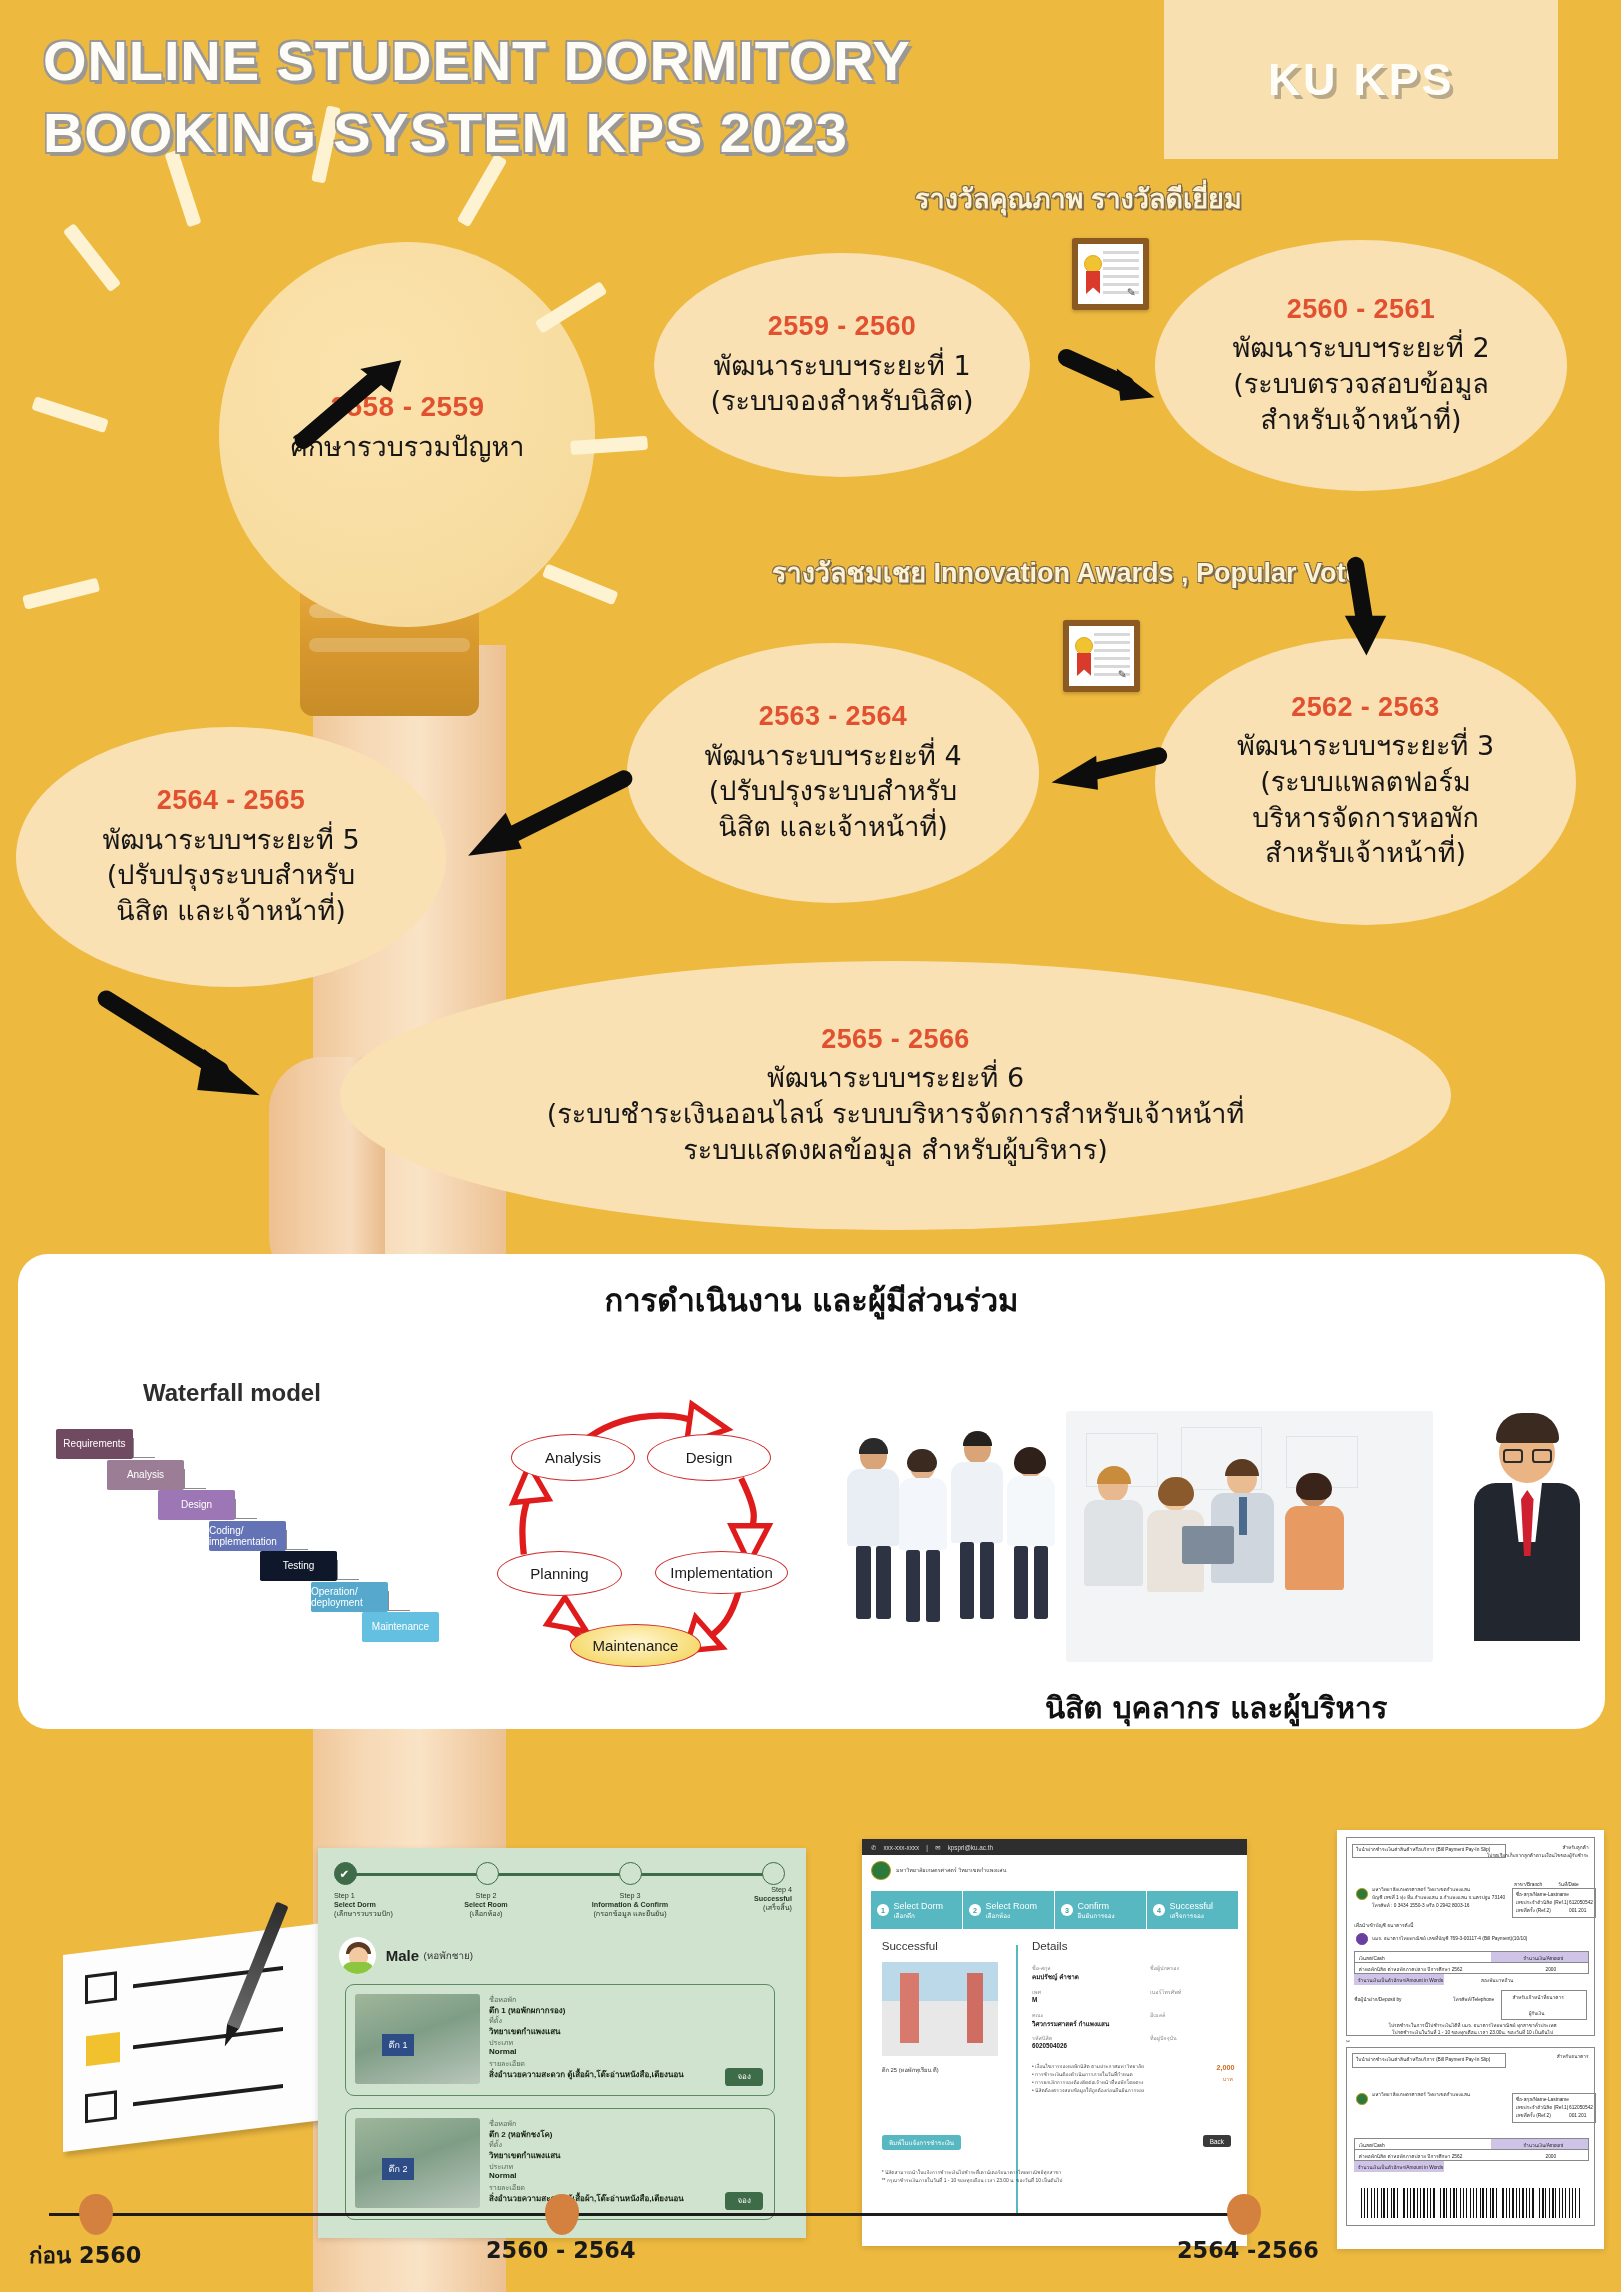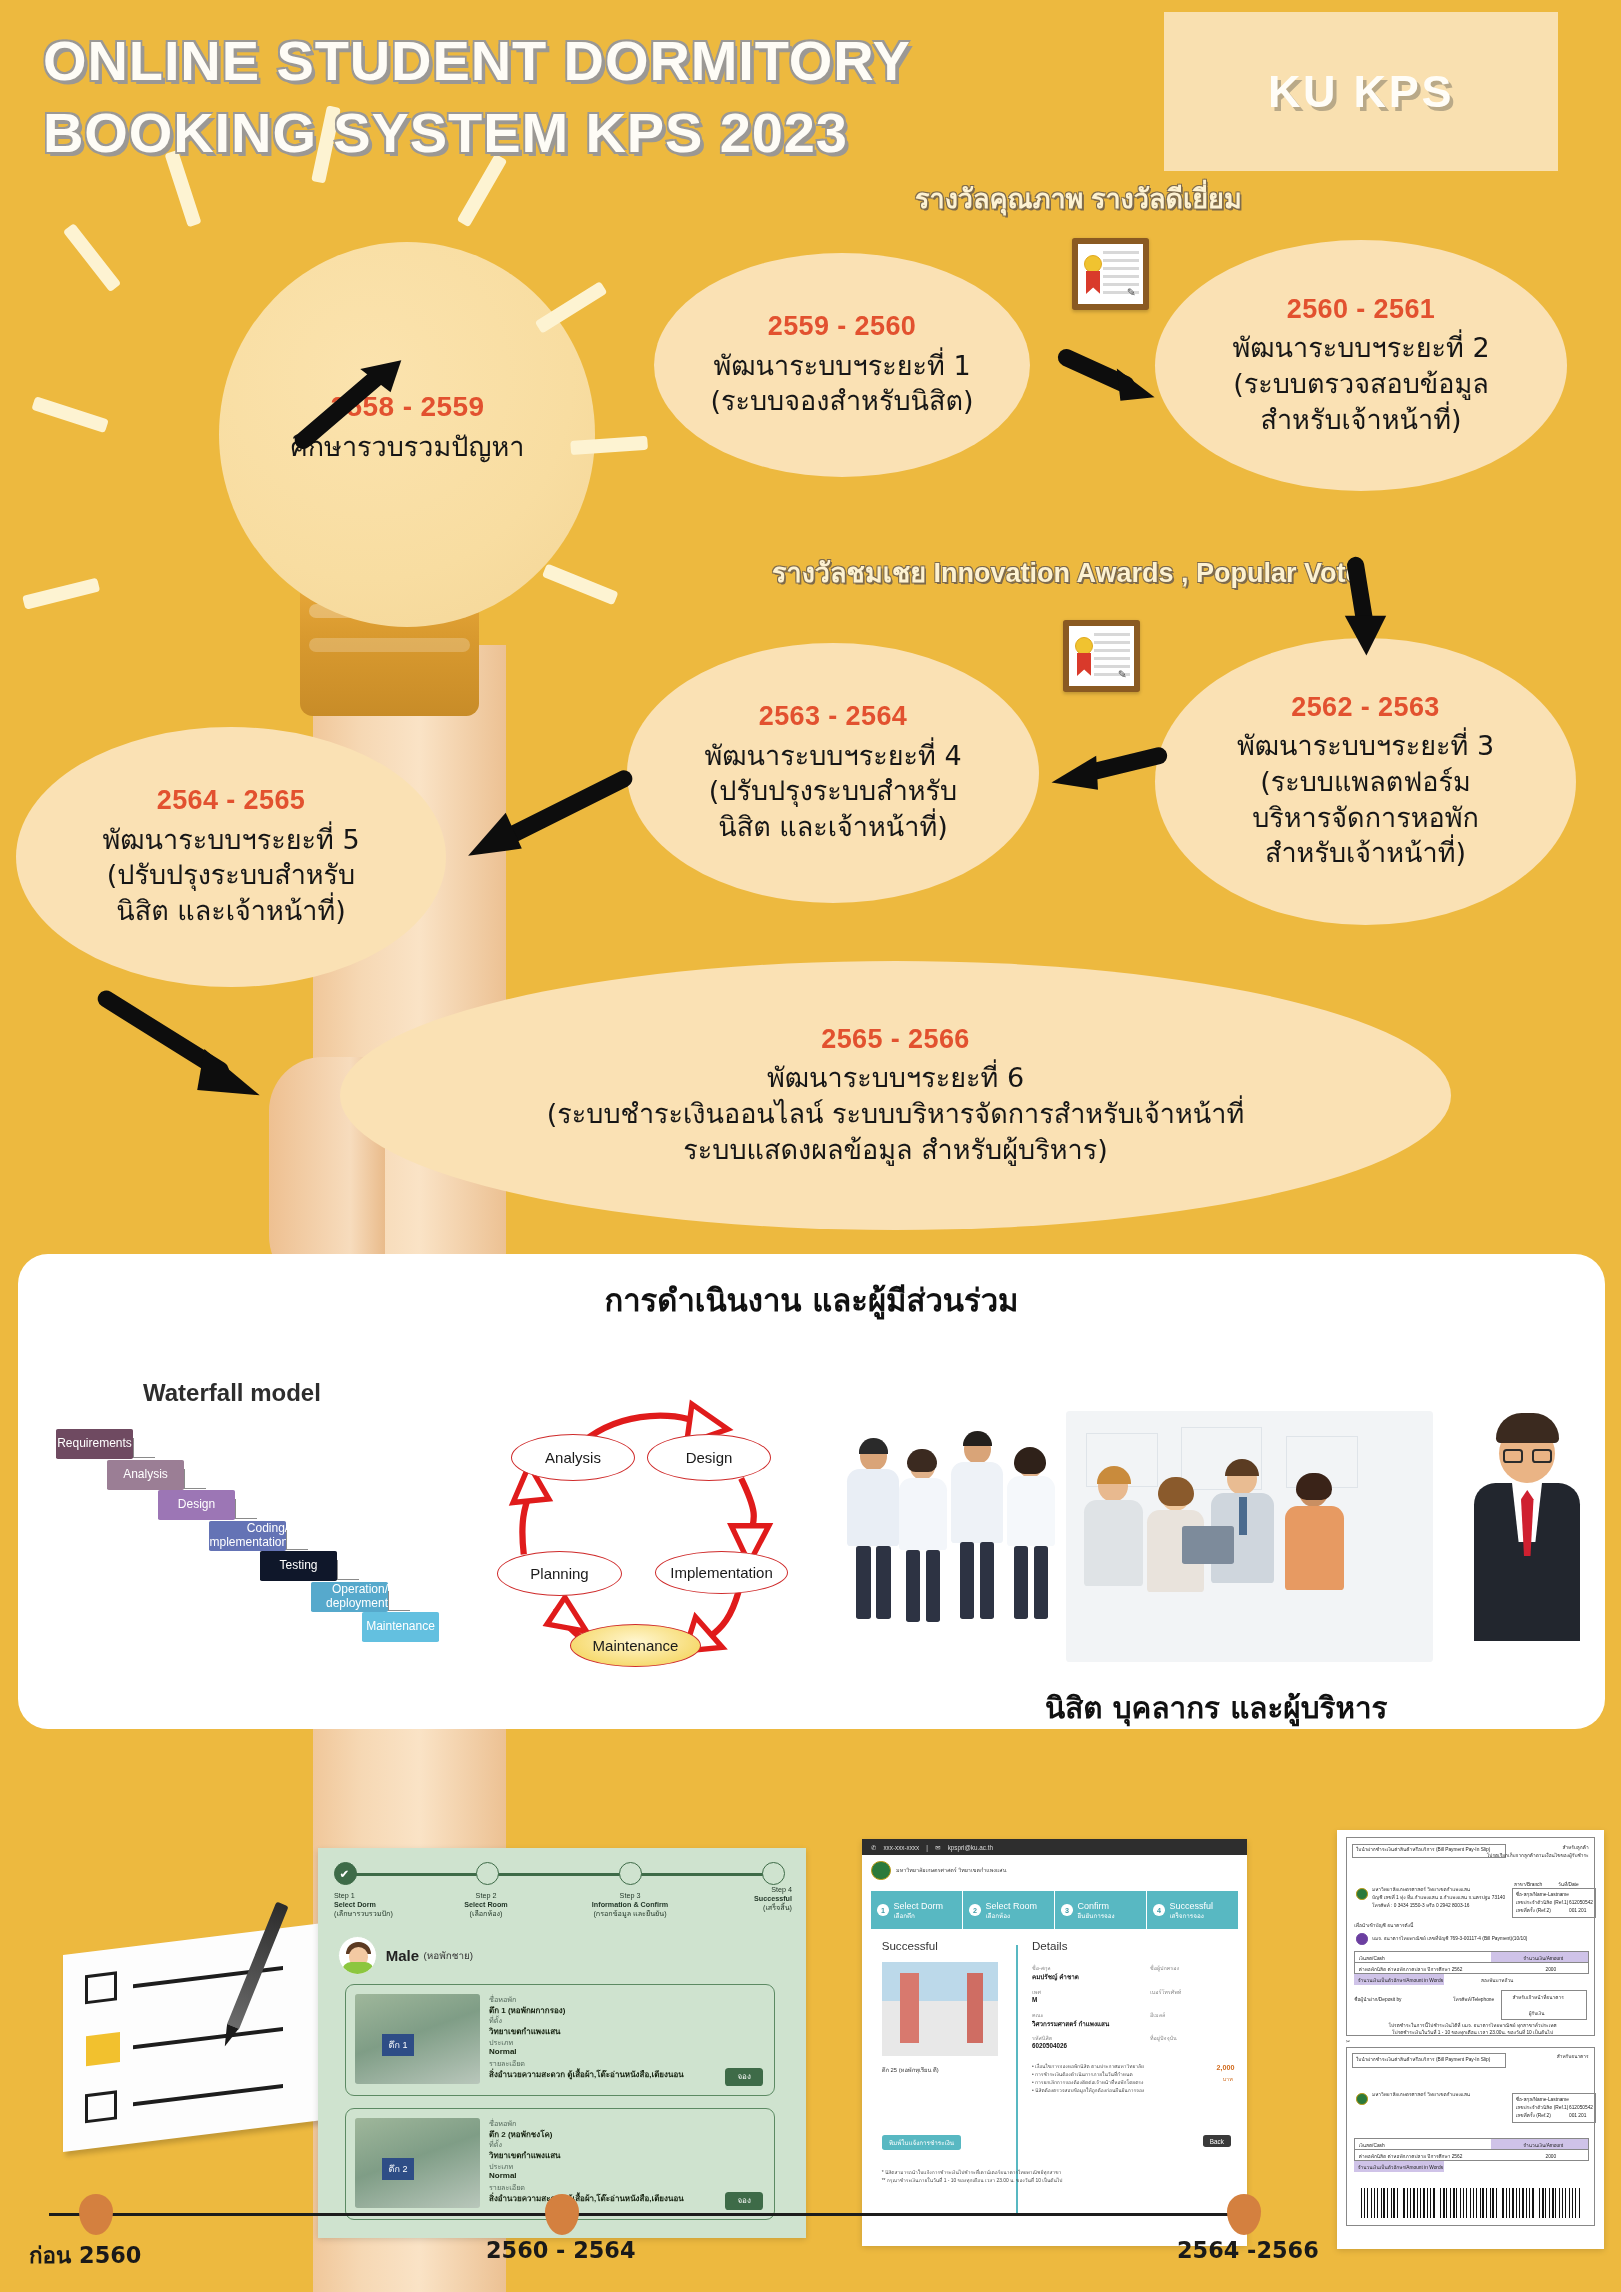--- a/index.html
+++ b/index.html
@@ -64,21 +64,21 @@
     letter-spacing: 0.9px;
     color: #fefcf6;
     text-transform: uppercase;
     text-shadow: 3.6px 3.6px 0 #9b9894, -1.8px -1.8px 0 #9b9894, 1.8px -1.8px 0 #9b9894, -1.8px 1.8px 0 #9b9894;
   }
   .kukps-badge {
     position: absolute;
     left: 1164px; top: 0px;
     width: 394px; height: 159px;
     background: #f9e0b0;
-    display: flex; align-items: center; justify-content: center; margin-top: 12px;
+    display: flex; align-items: center; justify-content: center;
   }
   .kukps-badge span {
     font-size: 45px; font-weight: 800; letter-spacing: 2.7px;
     color: #fffdf7;
     text-shadow: 3.6px 3.6px 0 #b9a988;
   }
 
   
   .award-caption {
     position: absolute;
@@ -165,21 +165,21 @@
   }
 
   
   .wf-title {
     position: absolute; left: 143px; top: 1379px;
     font-size: 24px; font-weight: 800; color: #2d2d2d;
   }
   .wf-step {
     position: absolute;
     display: flex; align-items: center; justify-content: center;
-    color: #ffffff; font-size: 12px; text-align: right; line-height: 1.15;
+    color: #ffffff; font-size: 10px; text-align: left; line-height: 1.15;
     border-radius: 1.8px;
   }
   .wf-connector { position: absolute; border-left: 1.3px solid #8a8a8a; border-bottom: 1.3px solid #8a8a8a; }
 
   
   .cycle { position: absolute; left: 488px; top: 1393px; width: 322px; height: 287px; }
   .cy-node {
     position: absolute;
     border: 1.8px solid #cf2b2b; border-radius: 50%;
     background: #ffffff;

